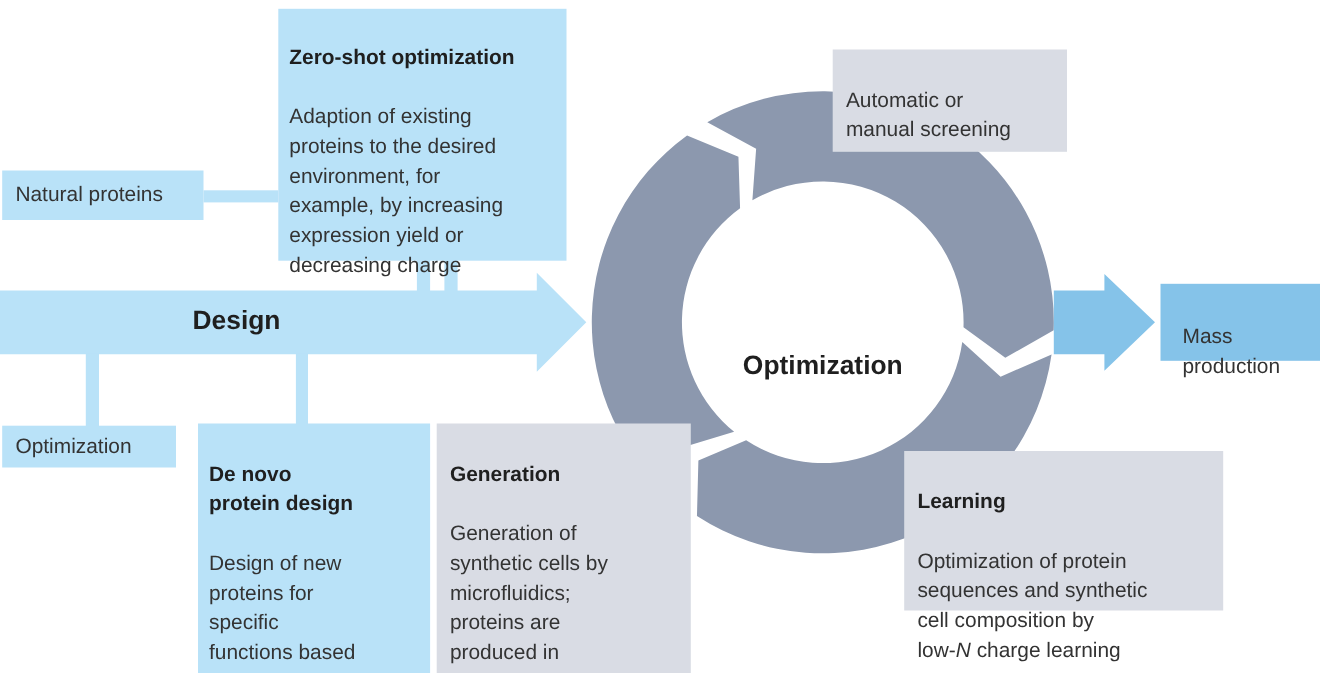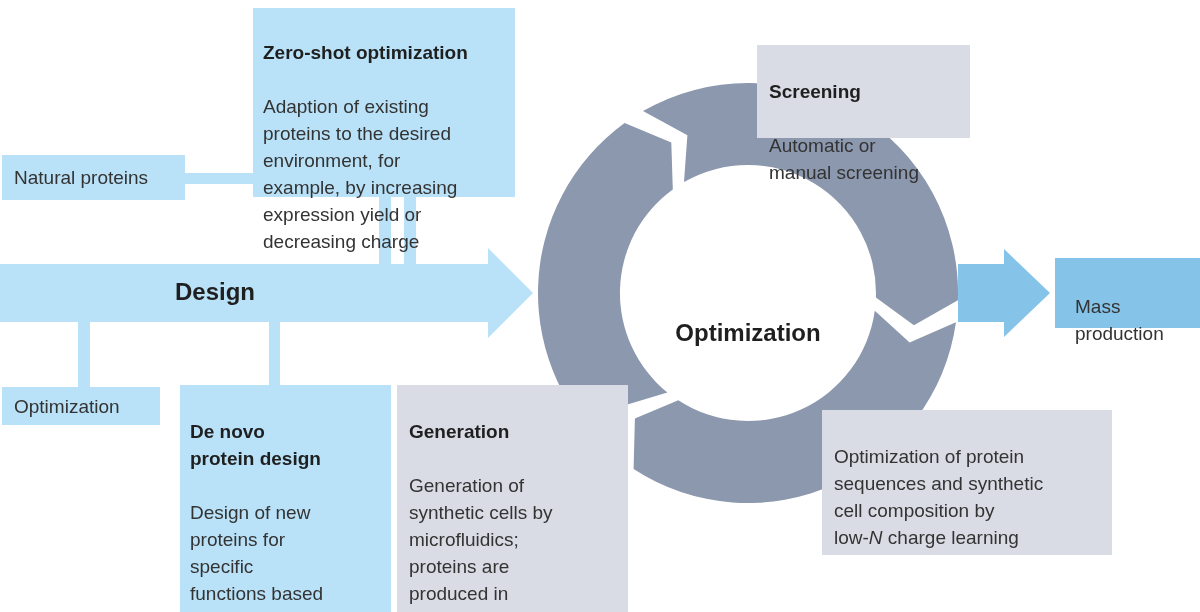--- a/index.html
+++ b/index.html
@@ -56,21 +56,21 @@
     <polygon class="mblue-fill" points="958,264 1004,264 1004,249 1050,293 1004,337 1004,322 958,322"></polygon>
   </svg>
 
   <div class="big-label" style="left:170px;top:278px;width:90px;">Design</div>
   <div class="big-label" style="left:648px;top:279px;width:200px;margin-top:40px;">Optimization</div>
 
   <div class="box blue-box single-label" style="left:2px;top:155px;width:183px;height:45px;text-align:center;">
     <span>Natural proteins</span>
   </div>
 
-  <div class="box blue-box" style="left:253px;top:8px;width:262px;height:189px;padding:4px 10px;">
+  <div class="box blue-box" style="left:253px;top:8px;width:262px;height:229px;padding:4px 10px;">
     <div class="title">Zero-shot optimization</div>
     <div>Adaption of existing
 proteins to the desired
 environment, for
 example, by increasing
 expression yield or
 decreasing charge</div>
   </div>
 
   <div class="box blue-box single-label" style="left:2px;top:387px;width:158px;height:38px;">
@@ -93,26 +93,26 @@
     <div>Generation of
 synthetic cells by
 microfluidics;
 proteins are
 produced in
 synthetic cells by
 cell-free expression</div>
   </div>
 
   <div class="box gray-box" style="left:757px;top:45px;width:213px;height:93px;padding:6px 12px;">
-    <div class="title">Screening</div>
     <div>Automatic or
 manual screening</div>
   </div>
 
   <div class="box gray-box" style="left:822px;top:410px;width:290px;height:145px;padding:6px 12px;">
+    <div class="title">Learning</div>
     <div><span>Optimization of protein
 sequences and synthetic
 cell composition by
 low-</span><i>N</i><span> charge learning</span></div>
   </div>
 
   <div class="box mblue-box" style="left:1055px;top:258px;width:145px;height:70px;padding:8px 20px;">
     <div>Mass
 production</div>
   </div>

